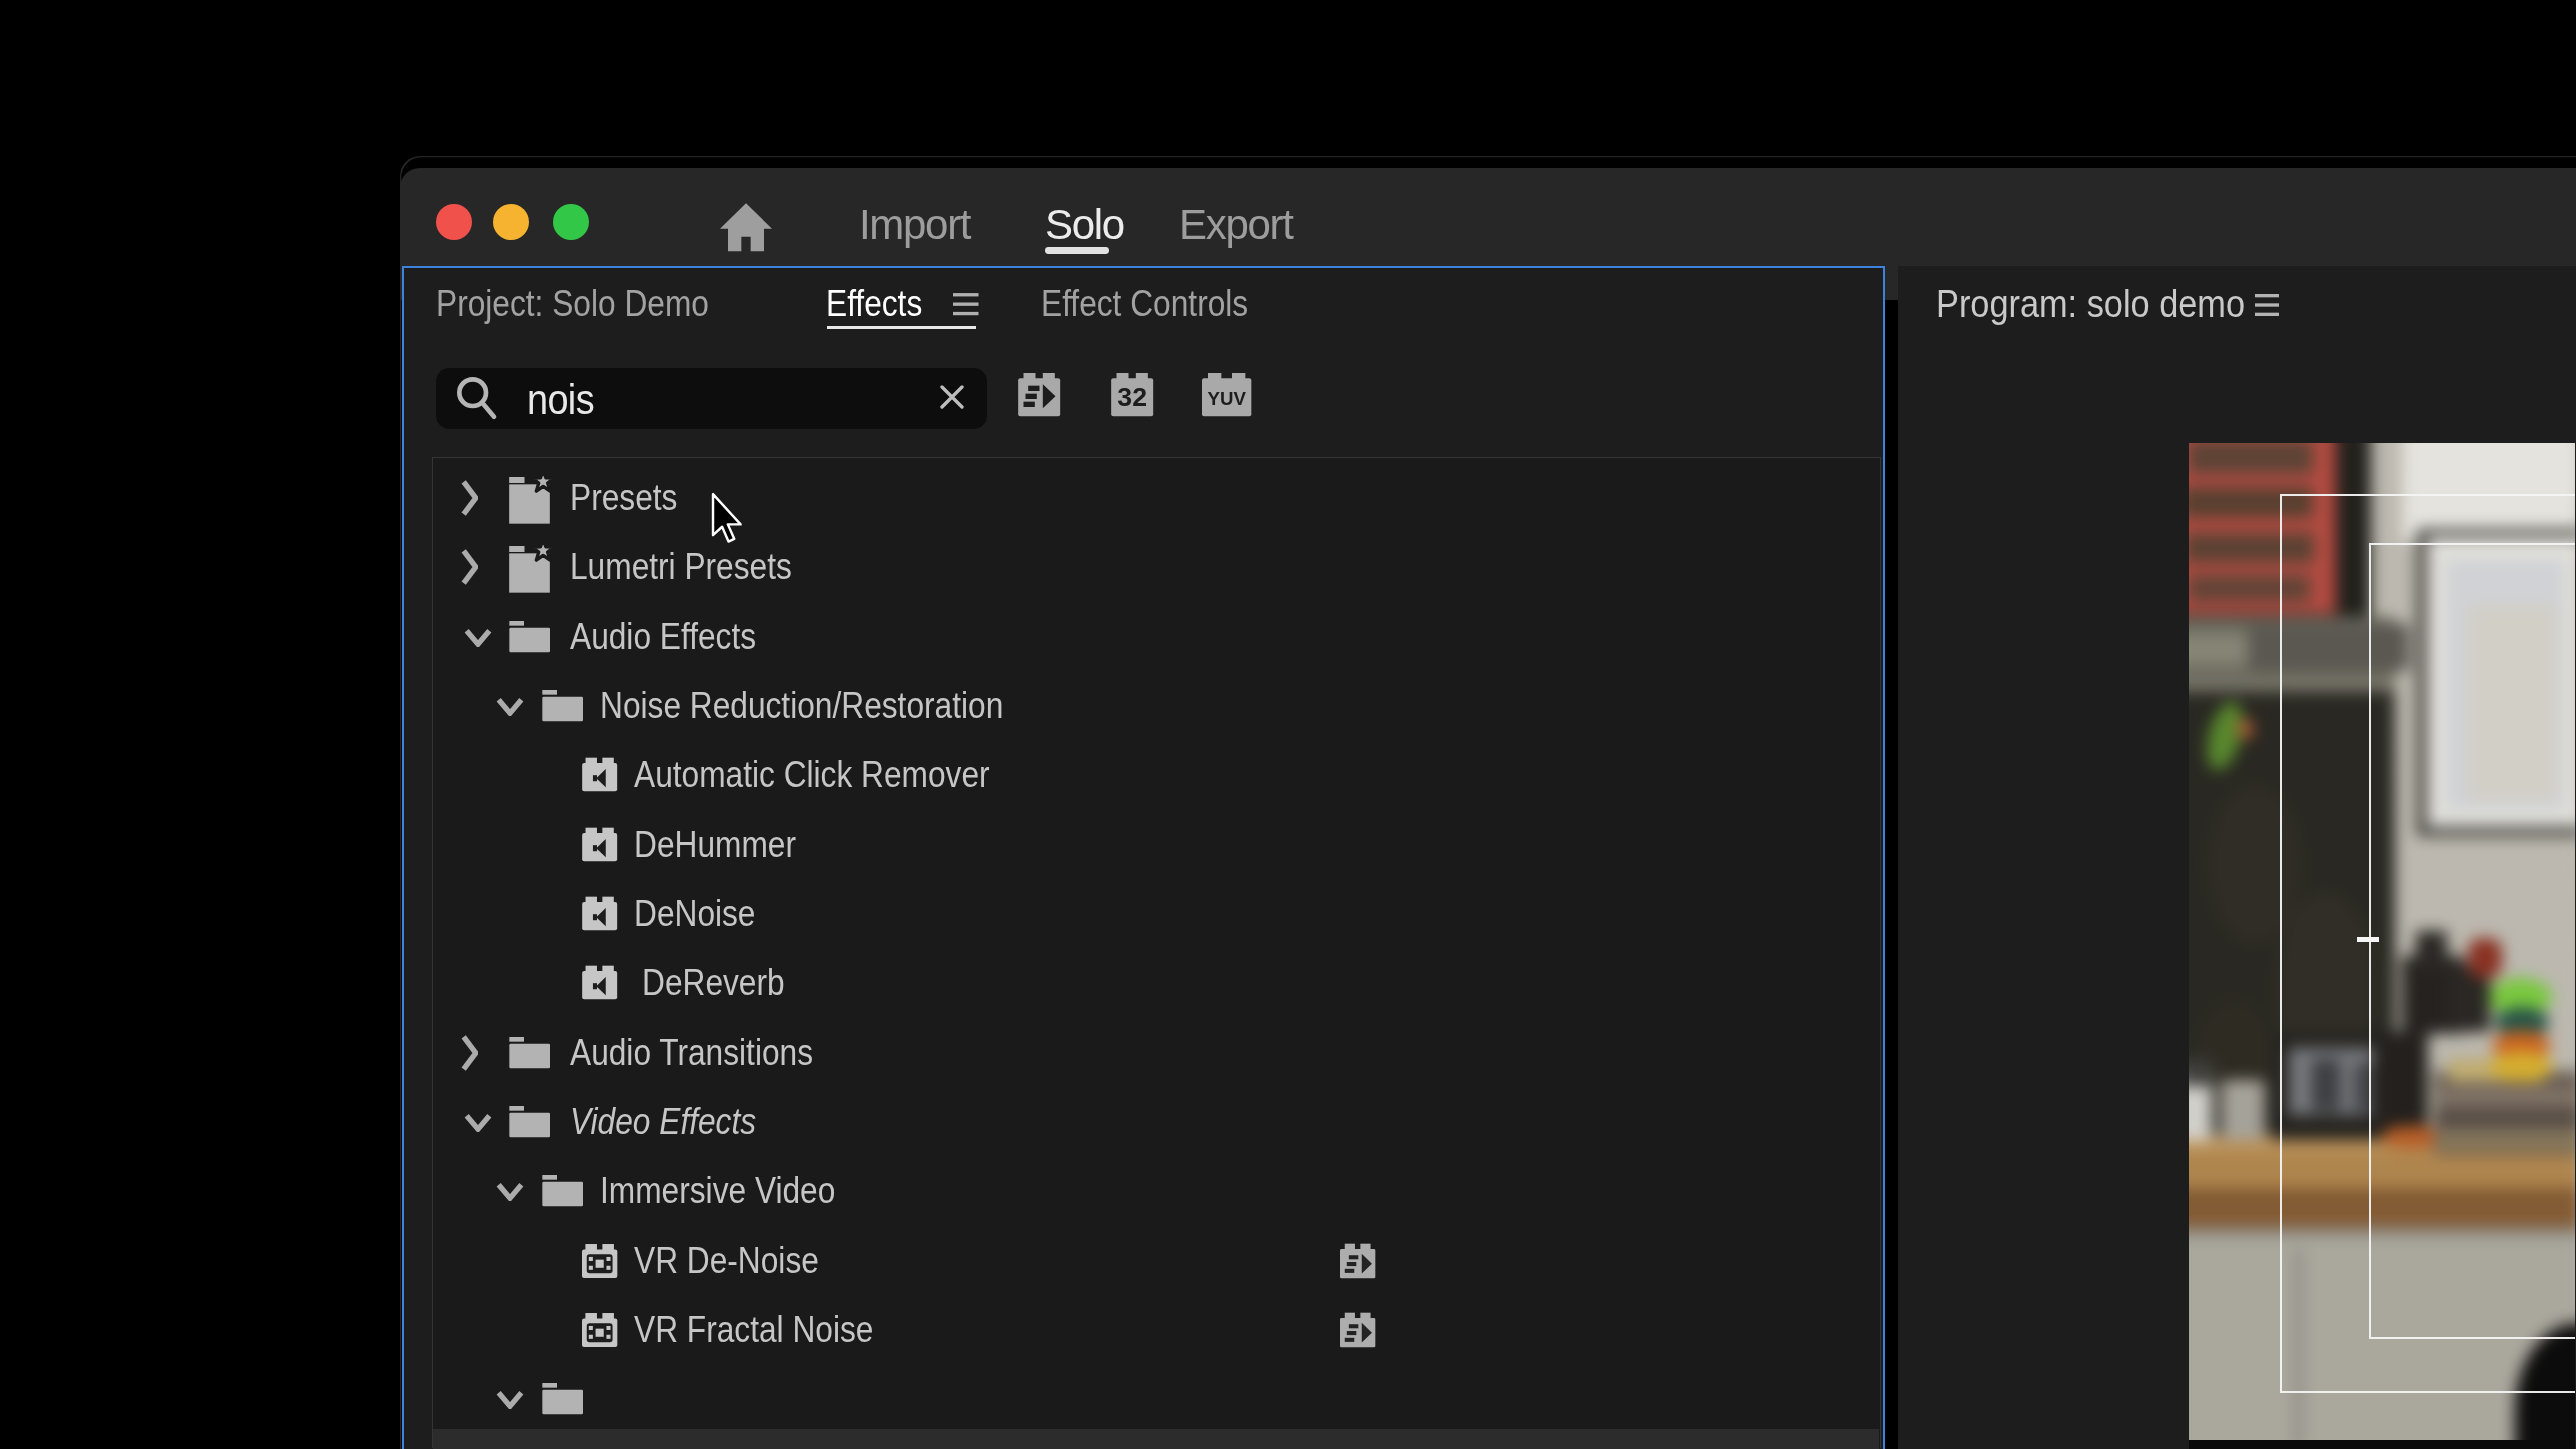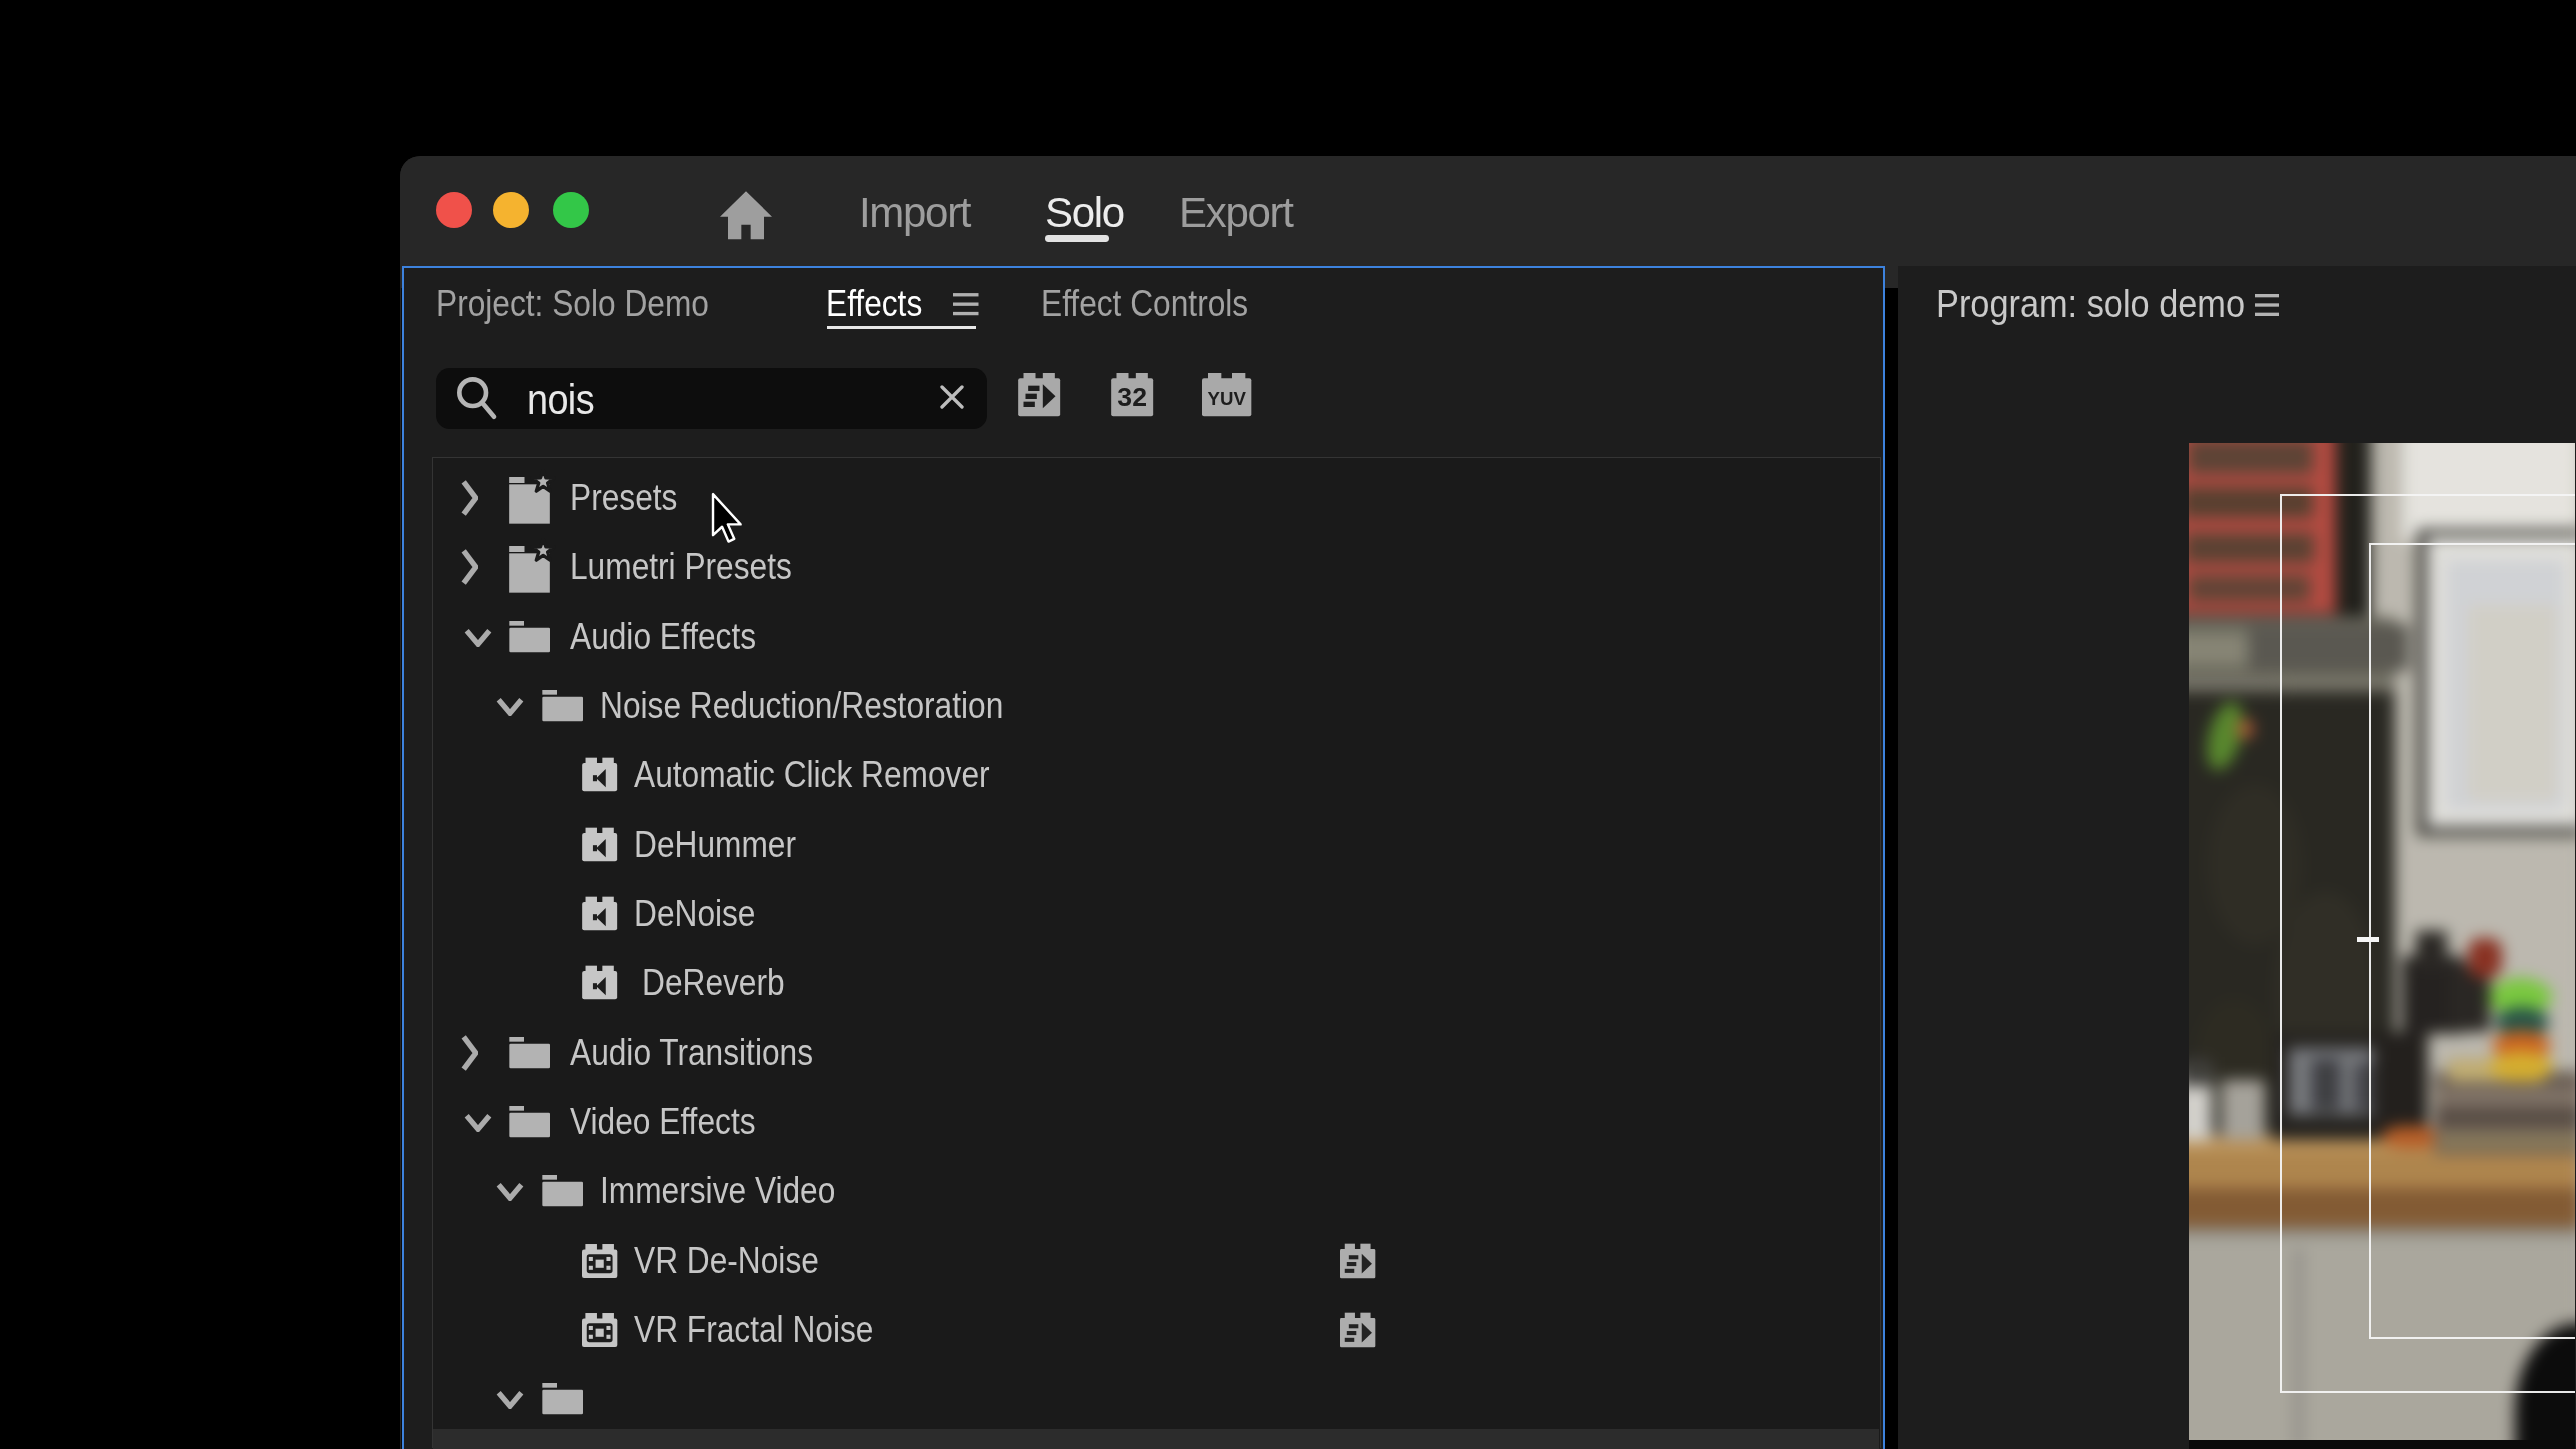--- a/index.html
+++ b/index.html
@@ -7,21 +7,21 @@
     font-family:"Liberation Sans", sans-serif; }
   .abs { position:absolute; }
   .txt { display:inline-block; transform:scaleX(0.88); transform-origin:0 50%;
     white-space:nowrap; }
   .vc { display:flex; align-items:center; position:absolute; }
 
   
   #win { position:absolute; left:400px; top:156px; width:2176px; height:1293px;
     background:#000; border-radius:20px 0 0 0; overflow:hidden;
     box-shadow: inset 1.3px 1.3px 0 rgba(255,255,255,0.14); }
-  #titlebar { position:absolute; left:0; top:0; width:2176px; height:132px;
+  #titlebar { position:absolute; left:0; top:12px; width:2176px; height:132px;
     background:#272727; border-radius:20px 0 0 0; }
   .tl { position:absolute; top:36px; width:36px; height:36px; border-radius:50%; }
 
   
   #lpanel { position:absolute; left:2px; top:110px; width:1483px; height:1183px;
     background:#1d1d1d; border:2.7px solid #3d82dd; border-bottom:none; }
   #list { position:absolute; left:27.5px; top:189px; width:1449px; height:991px;
     border:1.3px solid #343434; border-bottom:none; background:#1a1a1a; }
   .row { position:absolute; left:0; width:100%; height:70px; display:flex;
     align-items:center; }
@@ -224,21 +224,21 @@
           </div>
         </div>
 <div class="row" style="top:629px;">
           <div class="abs" style="left:31px; top:25.5px;"><svg width="28" height="19" viewBox="0 0 42 28">
               <path d="M4,4 L21,24 L38,4" fill="none" stroke="#ababab" stroke-width="8"></path>
             </svg></div>
           <div class="abs" style="left:76px; top:19px;"><svg width="42" height="32" viewBox="0 0 62 48">
               <rect x="0" y="0" width="22" height="7" fill="#b3b3b3"></rect>
               <rect x="0" y="10" width="61" height="37" rx="2" fill="#b3b3b3"></rect>
             </svg></div>
-          <div class="vc" style="left:137px; top:0; height:70px;">
+          <div class="vc" style="left:137px; top:0; height:70px;font-style:italic;">
             <span class="txt lbl">Video Effects</span>
           </div>
         </div>
 <div class="row" style="top:768px;">
           <div class="abs" style="left:149px; top:18px;"><svg width="36" height="34" viewBox="0 0 53 50">
               <rect x="5" y="0" width="17" height="12" fill="#c6c6c6"></rect>
               <rect x="30" y="0" width="17" height="12" fill="#c6c6c6"></rect>
               <rect x="0" y="8" width="52" height="42" rx="3" fill="#c6c6c6"></rect>
               <rect x="7" y="15" width="38" height="28" rx="4" fill="#1d1d1d"></rect>
               <rect x="10" y="19" width="6" height="6" fill="#c6c6c6"></rect>

